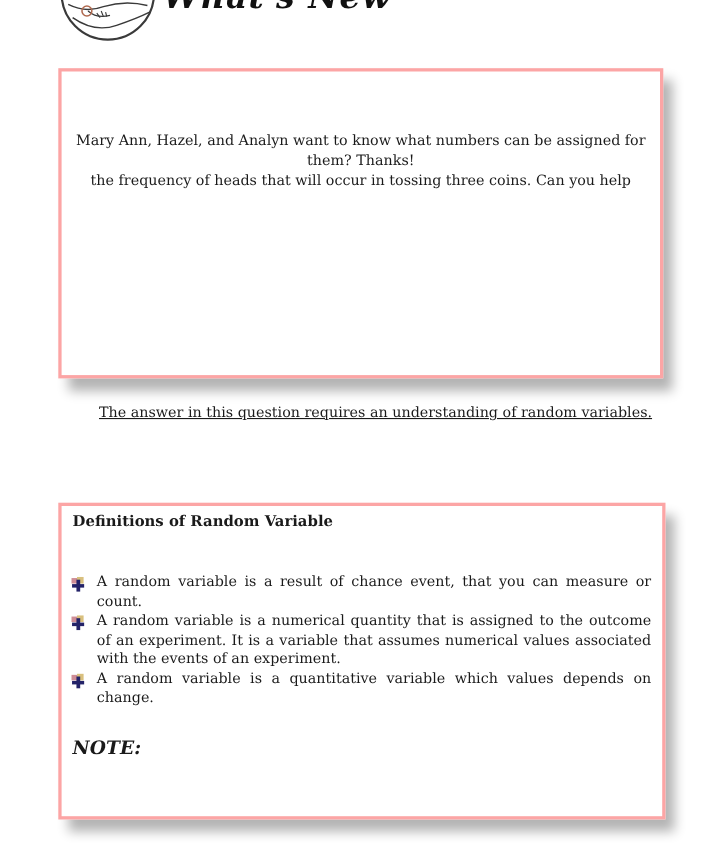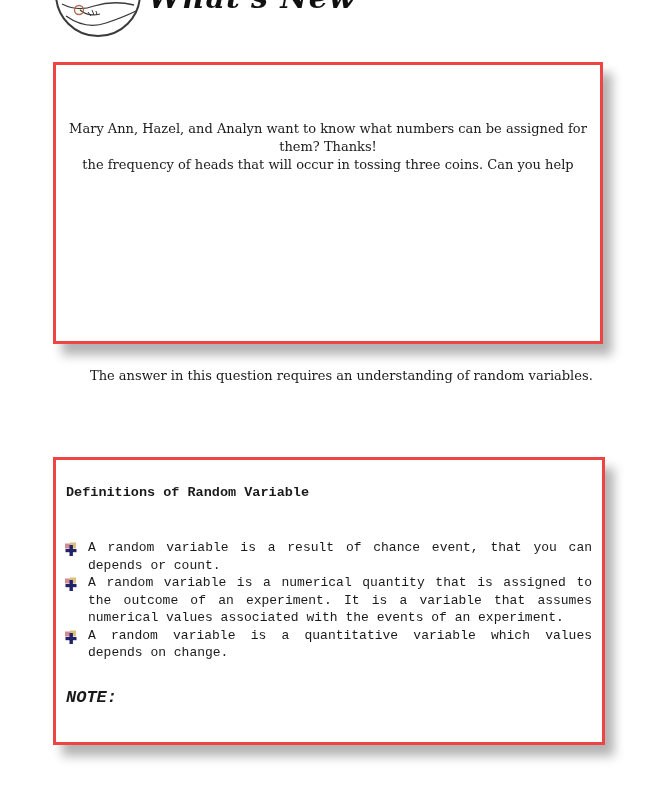--- a/index.html
+++ b/index.html
@@ -28,21 +28,21 @@
     letter-spacing: 1px;
     color: #111;
     white-space: nowrap;
   }
 
   
   .framed-box {
     position: absolute;
     left: 53px;
     box-sizing: border-box;
-    border: 3px solid #ef4444;
+    border: 3px solid #fca5a5;
     background: #fff;
     box-shadow: 9px 11px 10px rgba(0,0,0,0.30);
   }
   .question-box {
     top: 62px;
     width: 550px;
     height: 282px;
   }
   .question-text {
     margin: 55px auto 0;
@@ -53,29 +53,28 @@
   }
 
   
   .intro {
     position: absolute;
     left: 46px; top: 367px;
     width: 570px;
     font-size: 13px;
     line-height: 18px;
   }
-  .intro .indent { padding-left: 44px; }
+  .intro .indent { padding-left: 44px; text-decoration: underline; }
 
   
   .definitions-box {
     top: 457px;
     width: 552px;
     height: 288px;
-    padding: 24px 8px;
-    font-family: Liberation Mono, monospace;
+    padding: 6px 8px;
   }
   .definitions-title {
     margin: 0 0 0 2px;
     font-size: 13.5px;
     font-weight: bold;
     line-height: 17px;
   }
   .bullet-list {
     list-style: none;
     margin: 38px 0 0 0;
@@ -143,21 +142,21 @@
     <ul class="bullet-list">
       <li class="bullet-item">
         <span class="bullet-icon">
           <svg width="14" height="14" viewBox="0 0 14 14" aria-hidden="true">
             <rect x="1" y="1.5" width="5" height="5" fill="#cf8d96"></rect>
             <rect x="6" y="0.5" width="6" height="6" fill="#d9c07e"></rect>
             <rect x="5.5" y="3" width="3.4" height="11" fill="#232268"></rect>
             <rect x="1.5" y="7" width="11" height="3.2" fill="#232268"></rect>
           </svg>
         </span>
-        <span class="bullet-text">A random variable is a result of chance event, that you can depends or count.</span>
+        <span class="bullet-text">A random variable is a result of chance event, that you can measure or count.</span>
       </li>
       <li class="bullet-item">
         <span class="bullet-icon">
           <svg width="14" height="14" viewBox="0 0 14 14" aria-hidden="true">
             <rect x="1" y="1.5" width="5" height="5" fill="#cf8d96"></rect>
             <rect x="6" y="0.5" width="6" height="6" fill="#d9c07e"></rect>
             <rect x="5.5" y="3" width="3.4" height="11" fill="#232268"></rect>
             <rect x="1.5" y="7" width="11" height="3.2" fill="#232268"></rect>
           </svg>
         </span>

